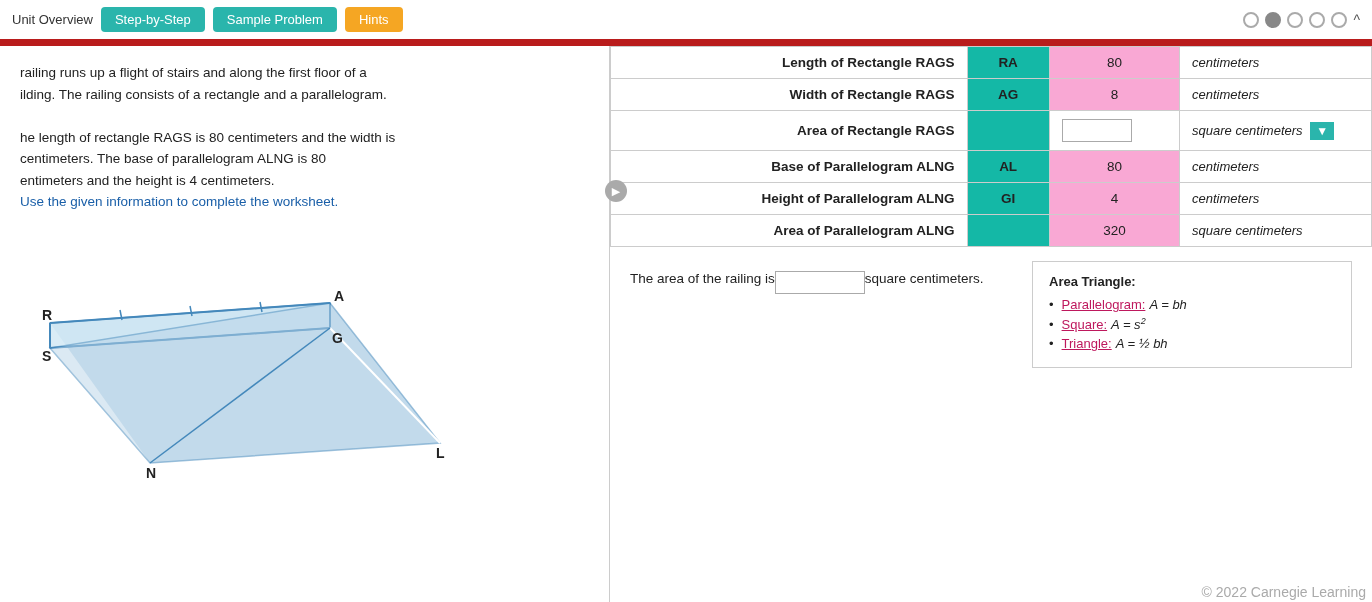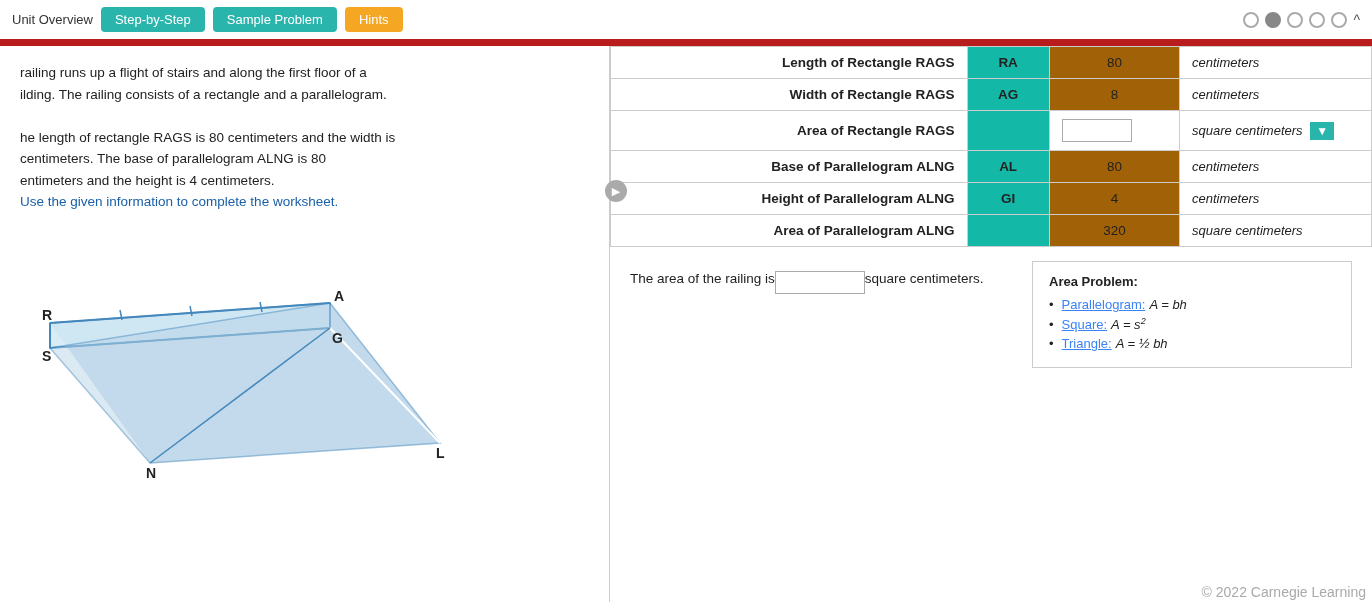--- a/index.html
+++ b/index.html
@@ -128,21 +128,21 @@
     .worksheet-table .symbol-cell {
       text-align: center;
       font-weight: bold;
       color: #222;
       background: #14b8a6;
       width: 60px;
     }
     .worksheet-table .value-cell {
       text-align: center;
       color: #222;
-      background: #a16207;
+      background: #f9a8d4;
       width: 80px;
     }
     .worksheet-table .unit-cell {
       color: #222;
       font-style: italic;
       background: #fff;
       width: 140px;
       font-size: 13px;
     }
     .input-cell {
@@ -209,21 +209,21 @@
       margin-bottom: 4px;
       display: flex;
       align-items: baseline;
       gap: 4px;
     }
     .formulas-box ul li::before {
       content: "•";
       margin-right: 4px;
     }
     .formula-link {
-      color: #3b82f6;
+      color: #be185d;
       text-decoration: underline;
       cursor: pointer;
     }
     .formula-text {
       font-style: italic;
     }
 
     
     .scroll-btn {
       width: 22px;
@@ -375,21 +375,21 @@
     <div class="bottom-section">
       <div>
         <div class="railing-area-line">
           <span>The area of the railing is</span>
           <input class="railing-input" type="text" value="" style="">
           <span>square centimeters.</span>
         </div>
       </div>
 
       <div class="formulas-box">
-        <div class="title">Area Problem:</div>
+        <div class="title">Area Triangle:</div>
         <ul>
           <li>
             <span class="formula-link">Parallelogram:</span>
             <span class="formula-text"> A = bh</span>
           </li>
           <li>
             <span class="formula-link">Square:</span>
             <span class="formula-text"> A = s<sup>2</sup></span>
           </li>
           <li>

